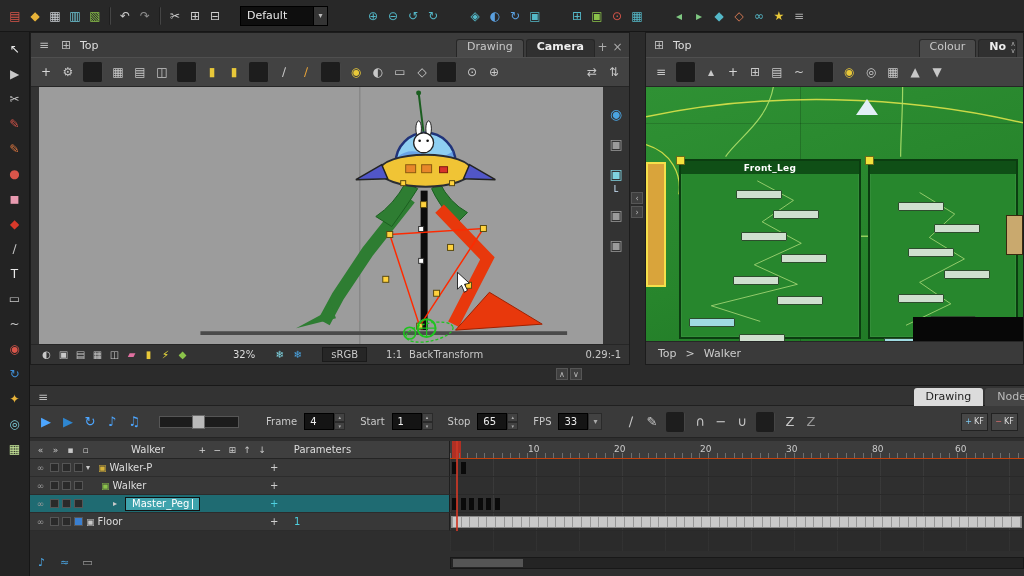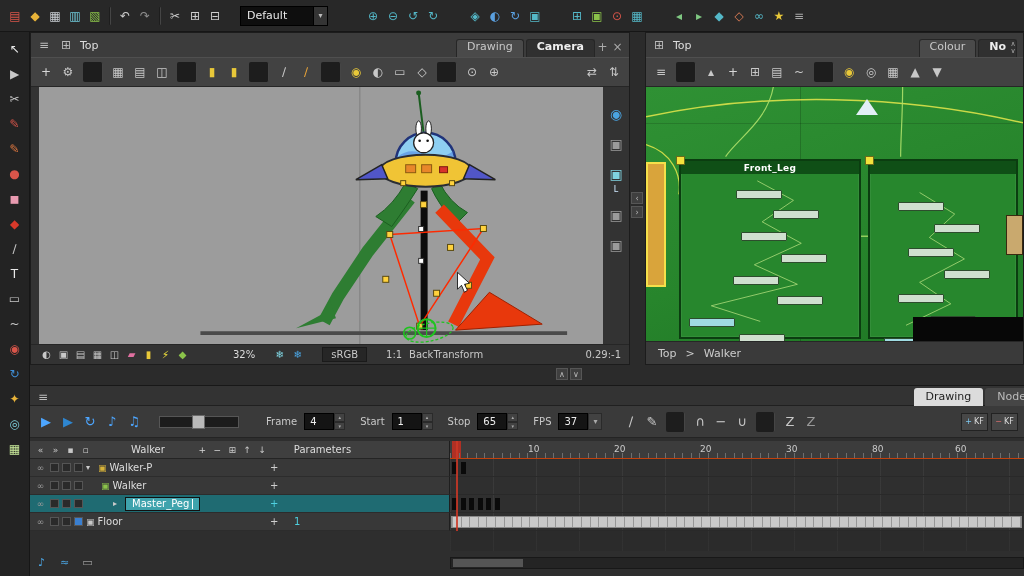--- a/index.html
+++ b/index.html
@@ -527,21 +527,21 @@
       <span class="fld-label">Stop</span>
       <div class="spin">
         <span class="val">65</span>
         <span class="arrows">
             <span>▴</span>
             <span>▾</span>
           </span>
       </div>
       <span class="fld-label">FPS</span>
       <div class="spin">
-        <span class="val">37</span>
+        <span class="val">33</span>
         <span class="dd">▾</span>
       </div>
       <div class="tl-editicons">
           <span class="icon" style="color: rgb(200, 200, 200);">∕</span>
           <span class="icon" style="color: rgb(200, 200, 200);">✎</span>
           <span class="icon vsep"></span>
           <span class="icon" style="color: rgb(200, 200, 200);">∩</span>
           <span class="icon" style="color: rgb(200, 200, 200);">−</span>
           <span class="icon" style="color: rgb(200, 200, 200);">∪</span>
           <span class="icon vsep"></span>

